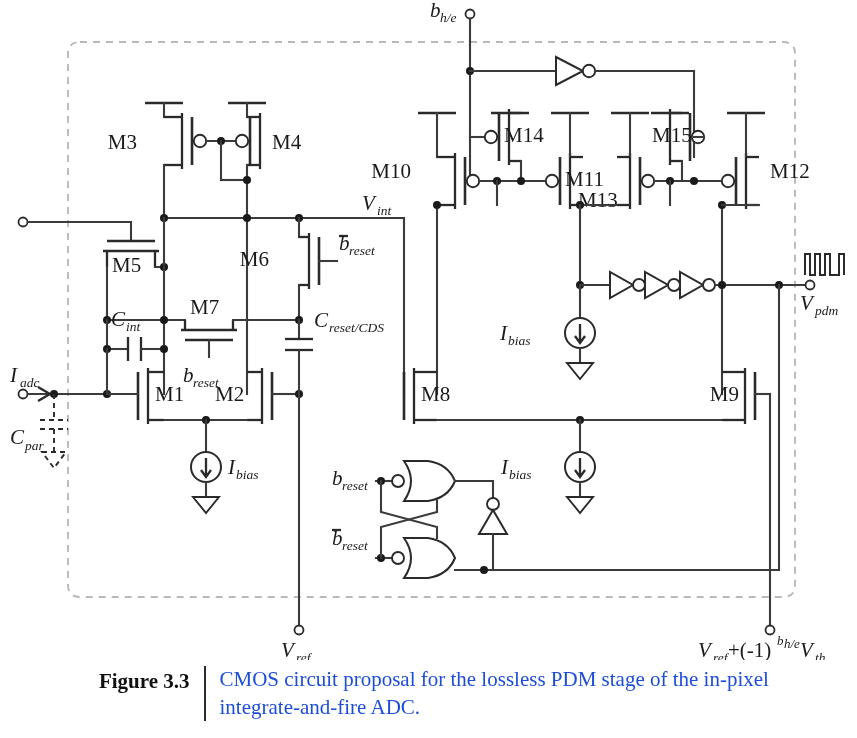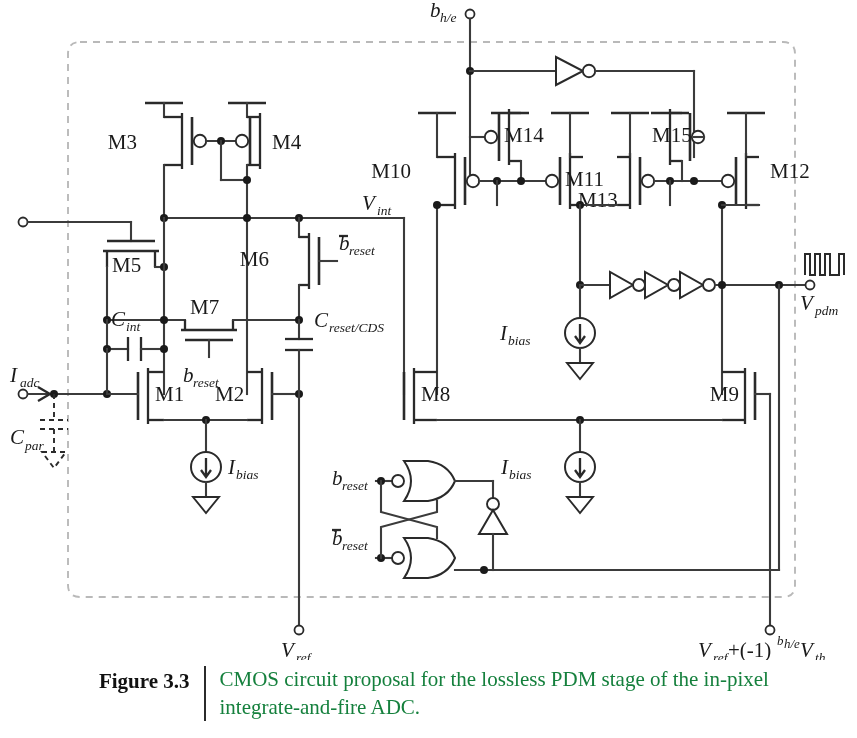--- a/index.html
+++ b/index.html
@@ -108,21 +108,21 @@
   .cap-rule {
     width: 2px;
     background: #2b2b2b;
     margin-right: 14px;
     align-self: stretch;
   }
   .cap-text {
     font-family: "Liberation Serif", serif;
     font-size: 21px;
     line-height: 1.32;
-    color: #15803d;
+    color: #1d4ed8;
     max-width: 560px;
   }
 </style>
 </head>
 <body>
 
 <div id="figure-root">
 
   <svg id="circuit" viewBox="0 0 857 660" xmlns="http://www.w3.org/2000/svg">
 

